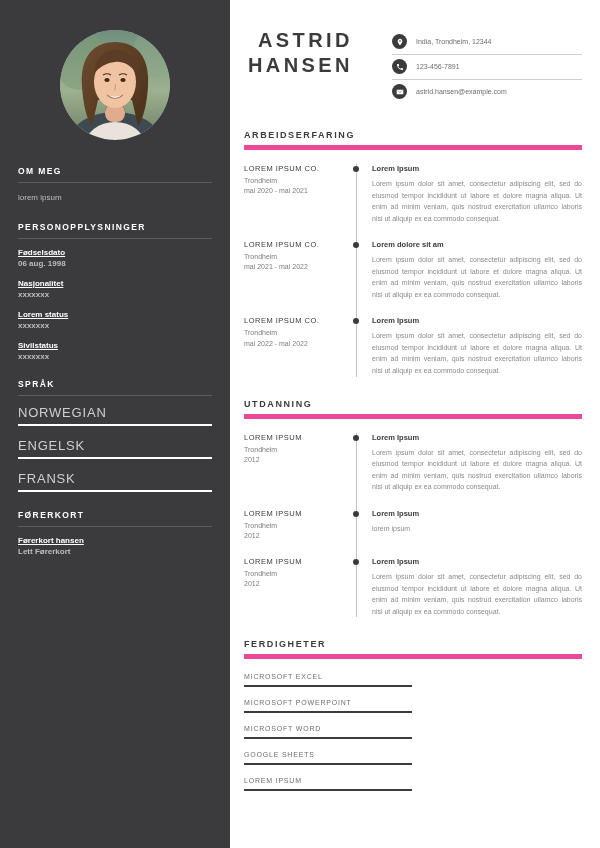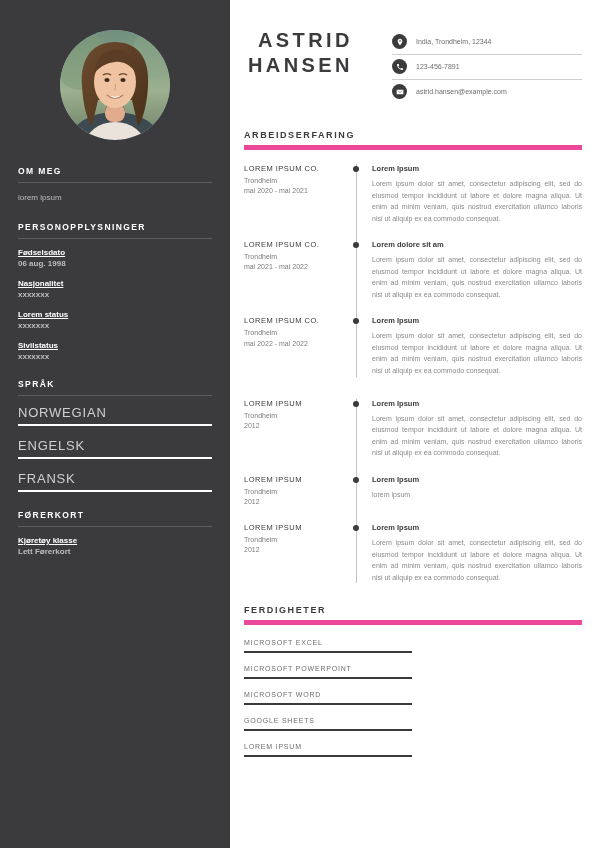--- a/index.html
+++ b/index.html
@@ -298,21 +298,21 @@
       </div>
       <div class="lang-item">
         <div class="lang-name">FRANSK</div>
         <div class="lang-bar"></div>
       </div>
     </div>
 
     <div class="side-section">
       <div class="side-title">FØRERKORT</div>
       <div class="field">
-        <div class="field-label">Kjøretøy klasse</div>
+        <div class="field-label">Førerkort hansen</div>
         <div class="field-value">Lett Førerkort</div>
       </div>
     </div>
 
   </aside>
 
   <main class="main">
 
     <div class="header-row">
       <div class="name">
@@ -394,20 +394,21 @@
           <div class="tl-dot"></div>
         </div>
         <div class="entry-right">
           <div class="e-head">Lorem Ipsum</div>
           <div class="e-body">Lorem ipsum dolor sit amet, consectetur adipiscing elit, sed do eiusmod tempor incididunt ut labore et dolore magna aliqua. Ut enim ad minim veniam, quis nostrud exercitation ullamco laboris nisi ut aliquip ex ea commodo consequat.</div>
         </div>
       </div>
     </section>
 
     <section class="section">
+      <div class="sect-title">UTDANNING</div>
 
       <div class="entry">
         <div class="entry-left">
           <div class="e-title">LOREM IPSUM</div>
           <div class="e-sub">Trondheim</div>
           <div class="e-sub">2012</div>
         </div>
         <div class="timeline">
           <div class="tl-line"></div>
           <div class="tl-dot"></div>

